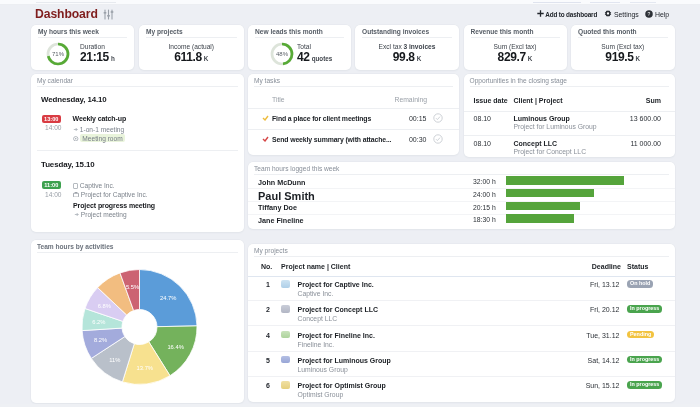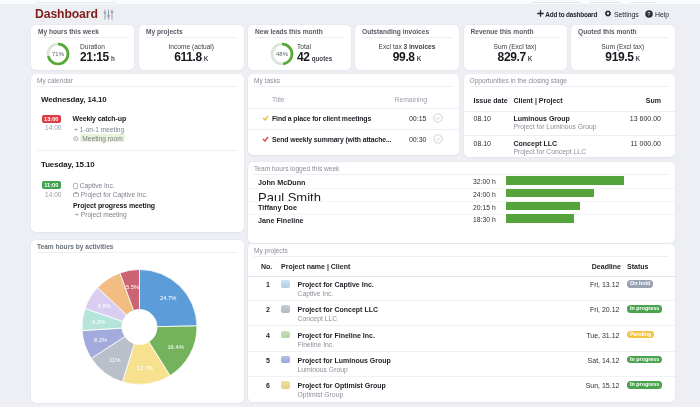--- a/index.html
+++ b/index.html
@@ -180,27 +180,27 @@
   <div class="abs" style="left:50px;top:40.5px;font-size:7px;font-weight:bold;color:#1b1f24;">Luminous Group</div>
   <div class="abs" style="left:50px;top:48.5px;font-size:6.8px;color:#8a9099;">Project for Luminous Group</div>
   <div class="abs" style="right:14px;top:40.5px;font-size:7px;color:#2b3036;">13 600.00</div>
   <div class="sep" style="top:60.5px;left:0;right:0;"></div>
   <div class="abs" style="left:10px;top:66px;font-size:7px;color:#2b3036;">08.10</div>
   <div class="abs" style="left:50px;top:66px;font-size:7px;font-weight:bold;color:#1b1f24;">Concept LLC</div>
   <div class="abs" style="left:50px;top:74px;font-size:6.8px;color:#8a9099;">Project for Concept LLC</div>
   <div class="abs" style="right:14px;top:66px;font-size:7px;color:#2b3036;">11 000.00</div>
 </div>
 
-<div class="panel" style="left:248px;top:161.5px;width:427px;height:81px;">
+<div class="panel" style="left:248px;top:161.5px;width:427px;height:67px;">
   <div class="phead">Team hours logged this week</div>
   <div class="abs" style="left:10px;top:16px;font-size:7.2px;font-weight:bold;color:#1b1f24;">John McDunn</div>
   <div class="abs" style="left:225px;top:16.5px;font-size:6.8px;color:#2b3036;">32:00 h</div>
   <div class="abs" style="left:257.5px;top:14.5px;width:118px;height:8.5px;background:#55a43b;"></div>
   <div class="sep" style="top:26.8px;left:0;right:0;background:#f3f4f6;"></div>
-  <div class="abs" style="left:10px;top:28.8px;font-size:13px;font-weight:normal;color:#1b1f24;">Paul Smith</div>
+  <div class="abs" style="left:10px;top:28.8px;font-size:11px;font-weight:bold;color:#1b1f24;">Paul Smith</div>
   <div class="abs" style="left:225px;top:29.3px;font-size:6.8px;color:#2b3036;">24:00 h</div>
   <div class="abs" style="left:257.5px;top:27.3px;width:88.5px;height:8.5px;background:#55a43b;"></div>
   <div class="sep" style="top:39.6px;left:0;right:0;background:#f3f4f6;"></div>
   <div class="abs" style="left:10px;top:41.6px;font-size:7.2px;font-weight:bold;color:#1b1f24;">Tiffany Doe</div>
   <div class="abs" style="left:225px;top:42.1px;font-size:6.8px;color:#2b3036;">20:15 h</div>
   <div class="abs" style="left:257.5px;top:40.1px;width:74.7px;height:8.5px;background:#55a43b;"></div>
   <div class="sep" style="top:52.4px;left:0;right:0;background:#f3f4f6;"></div>
   <div class="abs" style="left:10px;top:54.4px;font-size:7.2px;font-weight:bold;color:#1b1f24;">Jane Fineline</div>
   <div class="abs" style="left:225px;top:54.9px;font-size:6.8px;color:#2b3036;">18:30 h</div>
   <div class="abs" style="left:257.5px;top:52.9px;width:68.2px;height:8.5px;background:#55a43b;"></div>

